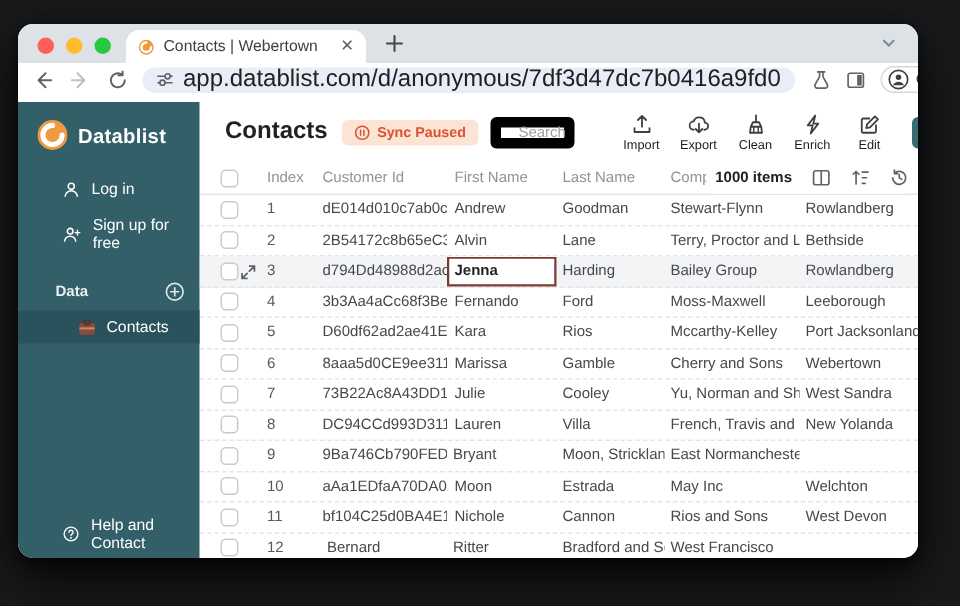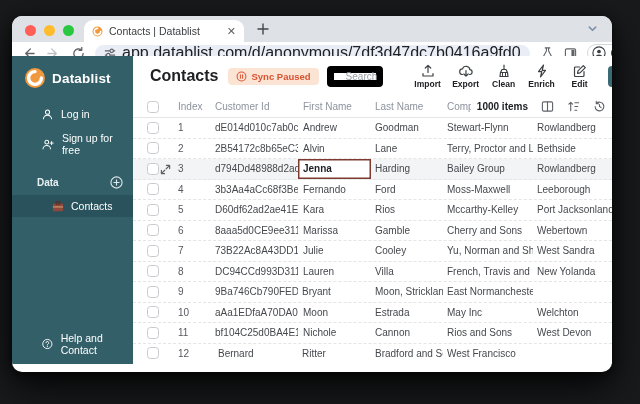--- a/index.html
+++ b/index.html
@@ -29,21 +29,21 @@
   .navbtn.disabled { color:#bdc1c6; }
   .omnibox { height:17px; flex:0 0 408px; background:#e9edf6; border-radius:9px;
     display:flex; align-items:center; padding:0 9px; gap:6px; }
   .url-text { font-size:16px; color:#202124; white-space:nowrap; overflow:hidden; }
   .url-right { display:flex; align-items:center; gap:10px; margin-left:11px; }
   .guest-pill { display:flex; align-items:center; gap:5px; border:1px solid #d5d8dc;
     border-radius:10px; height:18px; padding:0 9px 0 4px; background:#fff; }
   .guest-pill span { font-size:10px; color:#3c4043; }
 
   
-  .app { position:absolute; left:0; top:40px; width:100%; height:308px; display:flex; }
+  .app { position:absolute; left:0; top:52px; width:100%; height:308px; display:flex; }
 
   
   .sidebar { width:121px; background:#335f69; color:#fff; position:relative; flex:none; }
   .brand { display:flex; align-items:center; gap:7px; padding:12px 0 14px 13px; }
   .brand-name { font-size:13.5px; font-weight:bold; letter-spacing:.2px; }
   .side-link { display:flex; align-items:center; gap:8px; padding:6px 0 6px 30px; font-size:10.5px; cursor:default; }
   .side-section { display:flex; align-items:center; justify-content:space-between;
     padding:14px 10px 6px 25px; }
   .side-section-label { font-size:10px; font-weight:bold; color:#e8f0f1; }
   .side-item { display:flex; align-items:center; gap:7px; padding:5px 0 5px 40px; font-size:10.5px; }
@@ -58,21 +58,21 @@
   .page-title { font-size:16px; font-weight:bold; color:#202124; margin-right:2px; }
   .sync-badge { display:flex; align-items:center; gap:4px; background:#fbe4d4; color:#d85332;
     font-size:9.5px; font-weight:bold; border-radius:4px; padding:3px 8px; white-space:nowrap; }
   .searchbox { display:flex; align-items:center; gap:5px; border:7px solid #000000;
     border-radius:4px; height:21px; padding:0 7px; width:56px; flex:none; }
   .searchbox span { font-size:10px; color:#9aa0a6; }
   .filter-btn { margin-left:6px; color:#3c4043; display:flex; }
   .tb-spacer { flex:1; }
   .action { display:flex; flex-direction:column; align-items:center; gap:1px; color:#202124; width:30px; flex:none; cursor:default; }
   .action svg { color:#3c4043; }
-  .action span { font-size:8.5px;font-weight:bold; }
+  .action span { font-size:8.5px; }
   .new-btn { background:#3a6a73; color:#fff; font-size:10px; font-weight:bold;
     border:none; border-radius:4px; height:21px; padding:0 11px; margin:0 3px 0 5px; cursor:default; white-space:nowrap; }
 
   
   .grid-cols { display:grid; grid-template-columns:30px 50px 85px 73px 72px 90px 1fr; align-items:center; }
   .thead { height:22px; border-bottom:1px solid #e4e5e7; position:relative; flex:none; }
   .th { font-size:10px; color:#8d939d; white-space:nowrap; overflow:hidden; }
   .th.h-index { padding-left:15px; }
   .th.h-id { padding-left:2px; }
   .th.h-first { padding-left:5px; }
@@ -109,21 +109,21 @@
     <div class="lights">
       <div class="light" style="background:#ff5f57"></div>
       <div class="light" style="background:#febc2e"></div>
       <div class="light" style="background:#28c840"></div>
     </div>
     <div class="tab">
       <svg width="11" height="11" viewBox="0 0 20 20">
         <circle cx="10" cy="10" r="9" fill="#f0993e"></circle>
         <path d="M10 4.2 a5.8 5.8 0 1 0 5.8 5.8" stroke="#fff" stroke-width="3" fill="none" stroke-linecap="round"></path>
       </svg>
-      <span class="tab-title">Contacts | Datablist</span>
+      <span class="tab-title">Contacts | Webertown</span>
       <span class="tab-close">✕</span>
     </div>
     <svg class="newtab" viewBox="0 0 14 14">
       <path d="M7 2v10M2 7h10" stroke="currentColor" stroke-width="1.4" stroke-linecap="round"></path>
     </svg>
     <svg class="strip-chevron" width="11" height="11" viewBox="0 0 12 12">
       <path d="M2.5 4.5 L6 8 L9.5 4.5" stroke="currentColor" stroke-width="1.6" fill="none" stroke-linecap="round"></path>
     </svg>
   </div>
 

